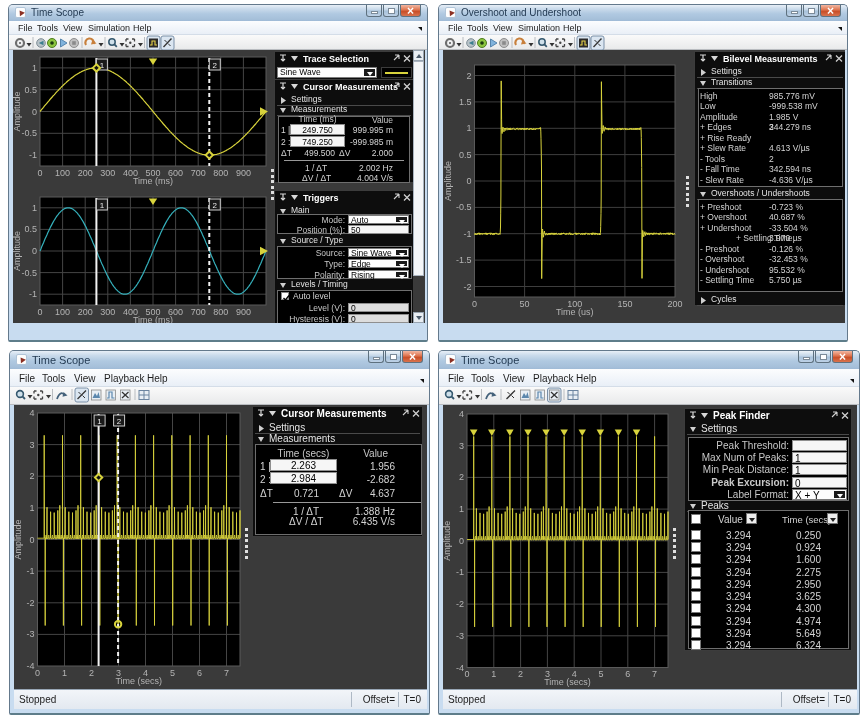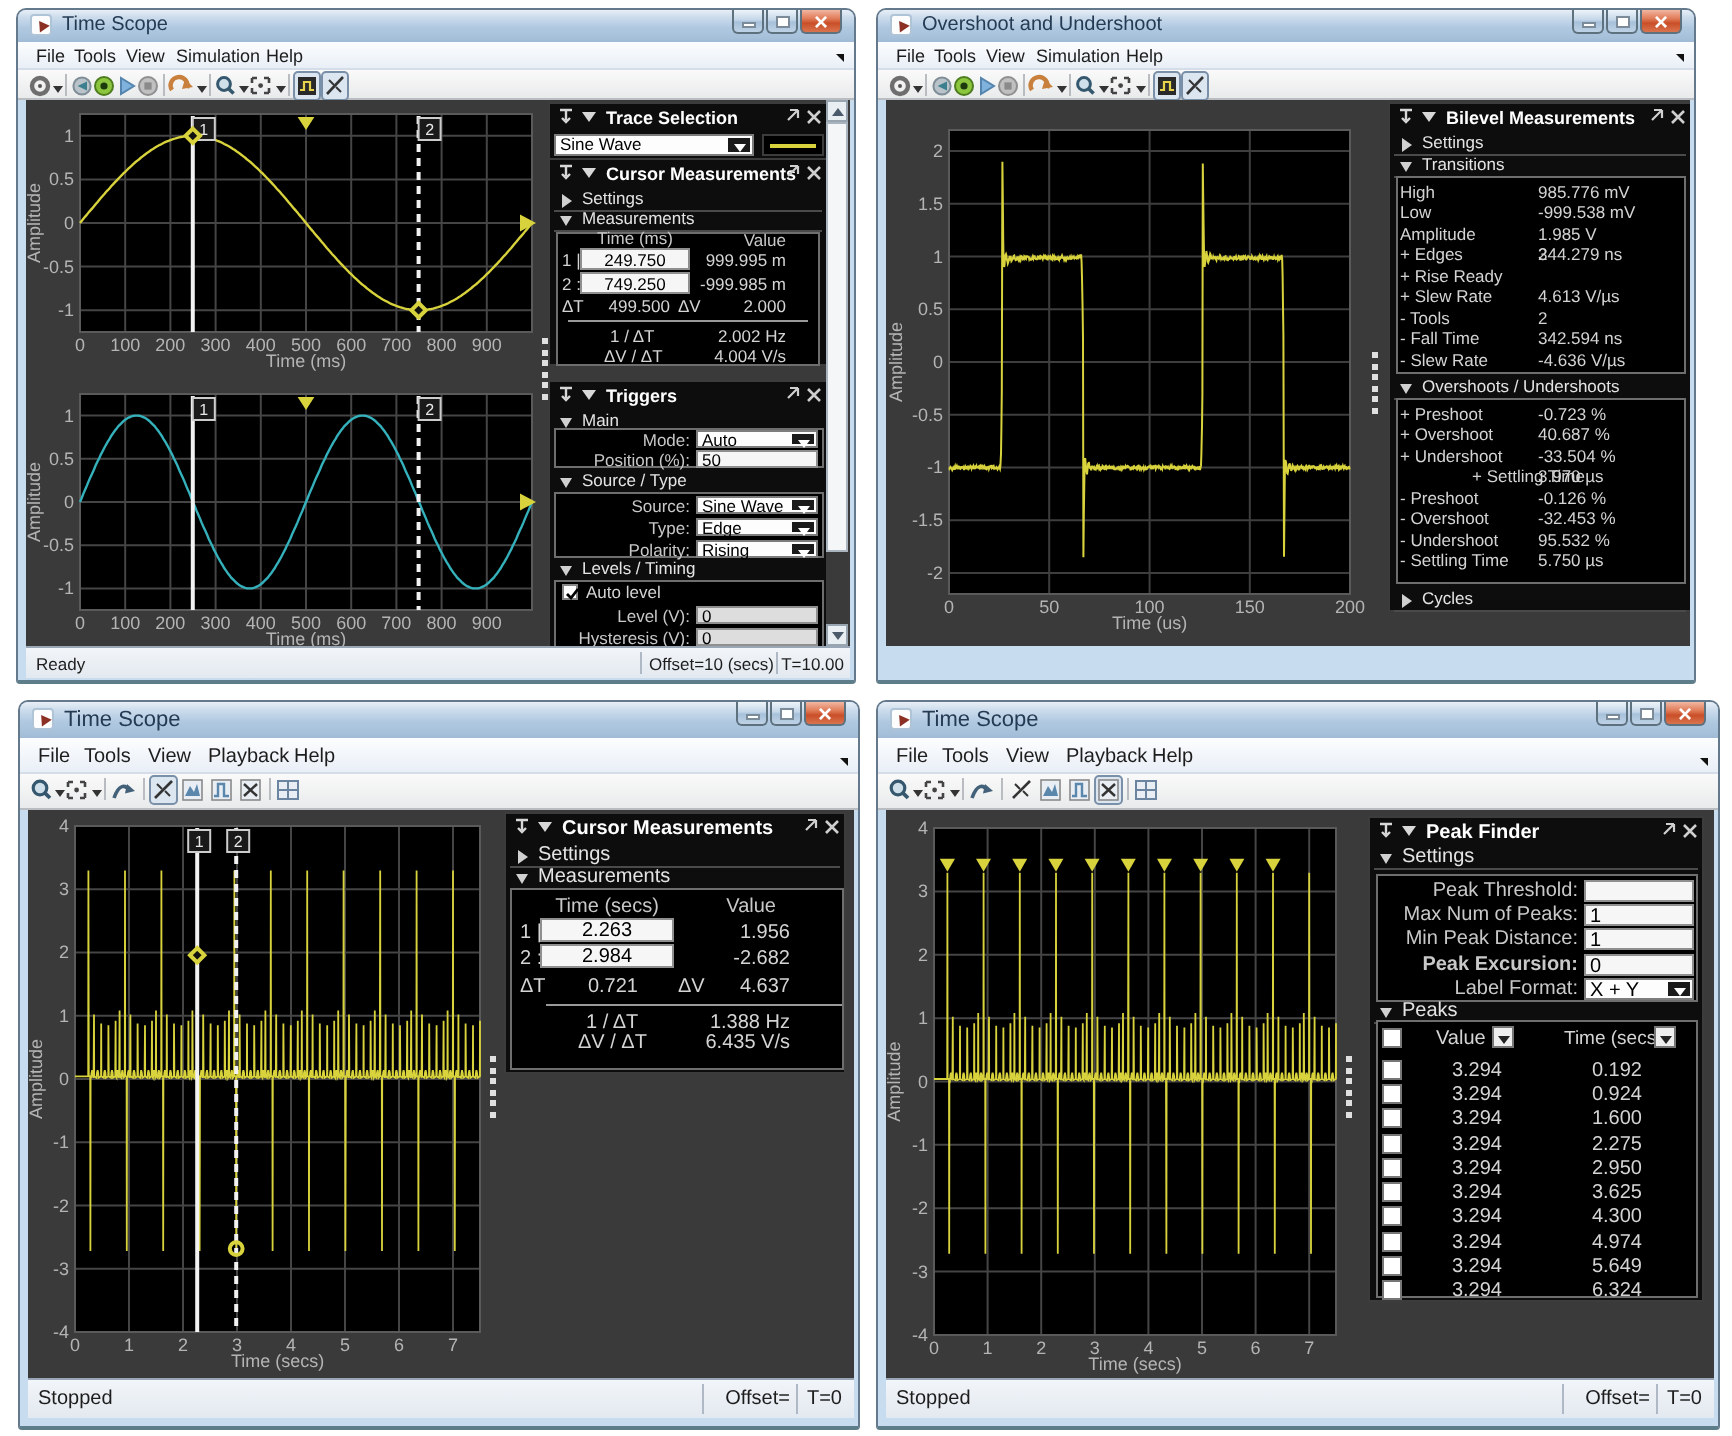--- a/index.html
+++ b/index.html
@@ -319,27 +319,20 @@
       <div style="position:absolute;left:400px;top:0px;width:11px;height:273px;background:#3a3a3a;">
         <div style="position:absolute;left:0;top:0;width:11px;height:11px;background:#e9eef3;border:1px solid #98a4b0;">
           <span style="position:absolute;left:2px;top:3px;border-left:3px solid transparent;border-right:3px solid transparent;border-bottom:4px solid #4a5a6a;"></span>
         </div>
         <div style="position:absolute;left:0;top:11px;width:11px;height:215px;background:#f4f6f8;border:1px solid #aab4bf;"></div>
         <div style="position:absolute;left:0;top:262px;width:11px;height:11px;background:#e9eef3;border:1px solid #98a4b0;">
           <span style="position:absolute;left:2px;top:3px;border-left:3px solid transparent;border-right:3px solid transparent;border-top:4px solid #4a5a6a;"></span>
         </div>
       </div>
     </div>
-    <div class="status s9" style="left:4px;top:318px;width:412px;height:16px;">
-      <span style="position:absolute;left:5px;top:3px;">Ready</span>
-      <div class="sbox" style="right:104px;width:0;"></div>
-      <span style="position:absolute;right:38px;top:3px;">Offset=10 (secs)</span>
-      <div class="sbox" style="right:36px;width:0;"></div>
-      <span style="position:absolute;right:3px;top:3px;">T=10.00</span>
-    </div>
   </div>
 <div class="win" style="left:438px;top:4px;width:410px;height:338px;">
     <div class="tbar" style="height:16px;"></div>
     <div class="ticon" style="left:6px;top:2px;"></div>
     <div class="ttxt" style="left:22px;top:2px;font-size:10px;">Overshoot and Undershoot</div>
     <div class="wbtns" style="right:6px;top:0;">
       <div class="wb">
         <span style="position:absolute;left:4px;top:6px;width:7px;height:3px;background:#fff;border:1px solid #7c8b99;"></span>
       </div>
       <div class="wb">
@@ -821,21 +814,21 @@
         <div class="val" style="left:33px;top:106px;">Value</div>
         <div style="position:absolute;left:61px;top:104px;width:11px;height:11px;background:#eee;border:1px solid #777;">
           <span style="position:absolute;left:2px;top:3.5px;border-left:3.5px solid transparent;border-right:3.5px solid transparent;border-top:4px solid #222;"></span>
         </div>
         <div class="val" style="left:97px;top:106px;font-size:9.5px;">Time (secs)</div>
         <div style="position:absolute;left:142px;top:104px;width:11px;height:11px;background:#eee;border:1px solid #777;">
           <span style="position:absolute;left:2px;top:3.5px;border-left:3.5px solid transparent;border-right:3.5px solid transparent;border-top:4px solid #222;"></span>
         </div>
         <div style="position:absolute;left:6px;top:121px;width:10px;height:10px;background:#fff;border:1px solid #777;"></div>
         <div class="val" style="left:30px;top:122px;width:36px;text-align:right;">3.294</div>
-        <div class="val" style="left:96px;top:122px;width:40px;text-align:right;">0.192</div>
+        <div class="val" style="left:96px;top:122px;width:40px;text-align:right;">0.250</div>
         <div style="position:absolute;left:6px;top:133px;width:10px;height:10px;background:#fff;border:1px solid #777;"></div>
         <div class="val" style="left:30px;top:134px;width:36px;text-align:right;">3.294</div>
         <div class="val" style="left:96px;top:134px;width:40px;text-align:right;">0.924</div>
         <div style="position:absolute;left:6px;top:145px;width:10px;height:10px;background:#fff;border:1px solid #777;"></div>
         <div class="val" style="left:30px;top:146px;width:36px;text-align:right;">3.294</div>
         <div class="val" style="left:96px;top:146px;width:40px;text-align:right;">1.600</div>
         <div style="position:absolute;left:6px;top:158px;width:10px;height:10px;background:#fff;border:1px solid #777;"></div>
         <div class="val" style="left:30px;top:159px;width:36px;text-align:right;">3.294</div>
         <div class="val" style="left:96px;top:159px;width:40px;text-align:right;">2.275</div>
         <div style="position:absolute;left:6px;top:170px;width:10px;height:10px;background:#fff;border:1px solid #777;"></div>

